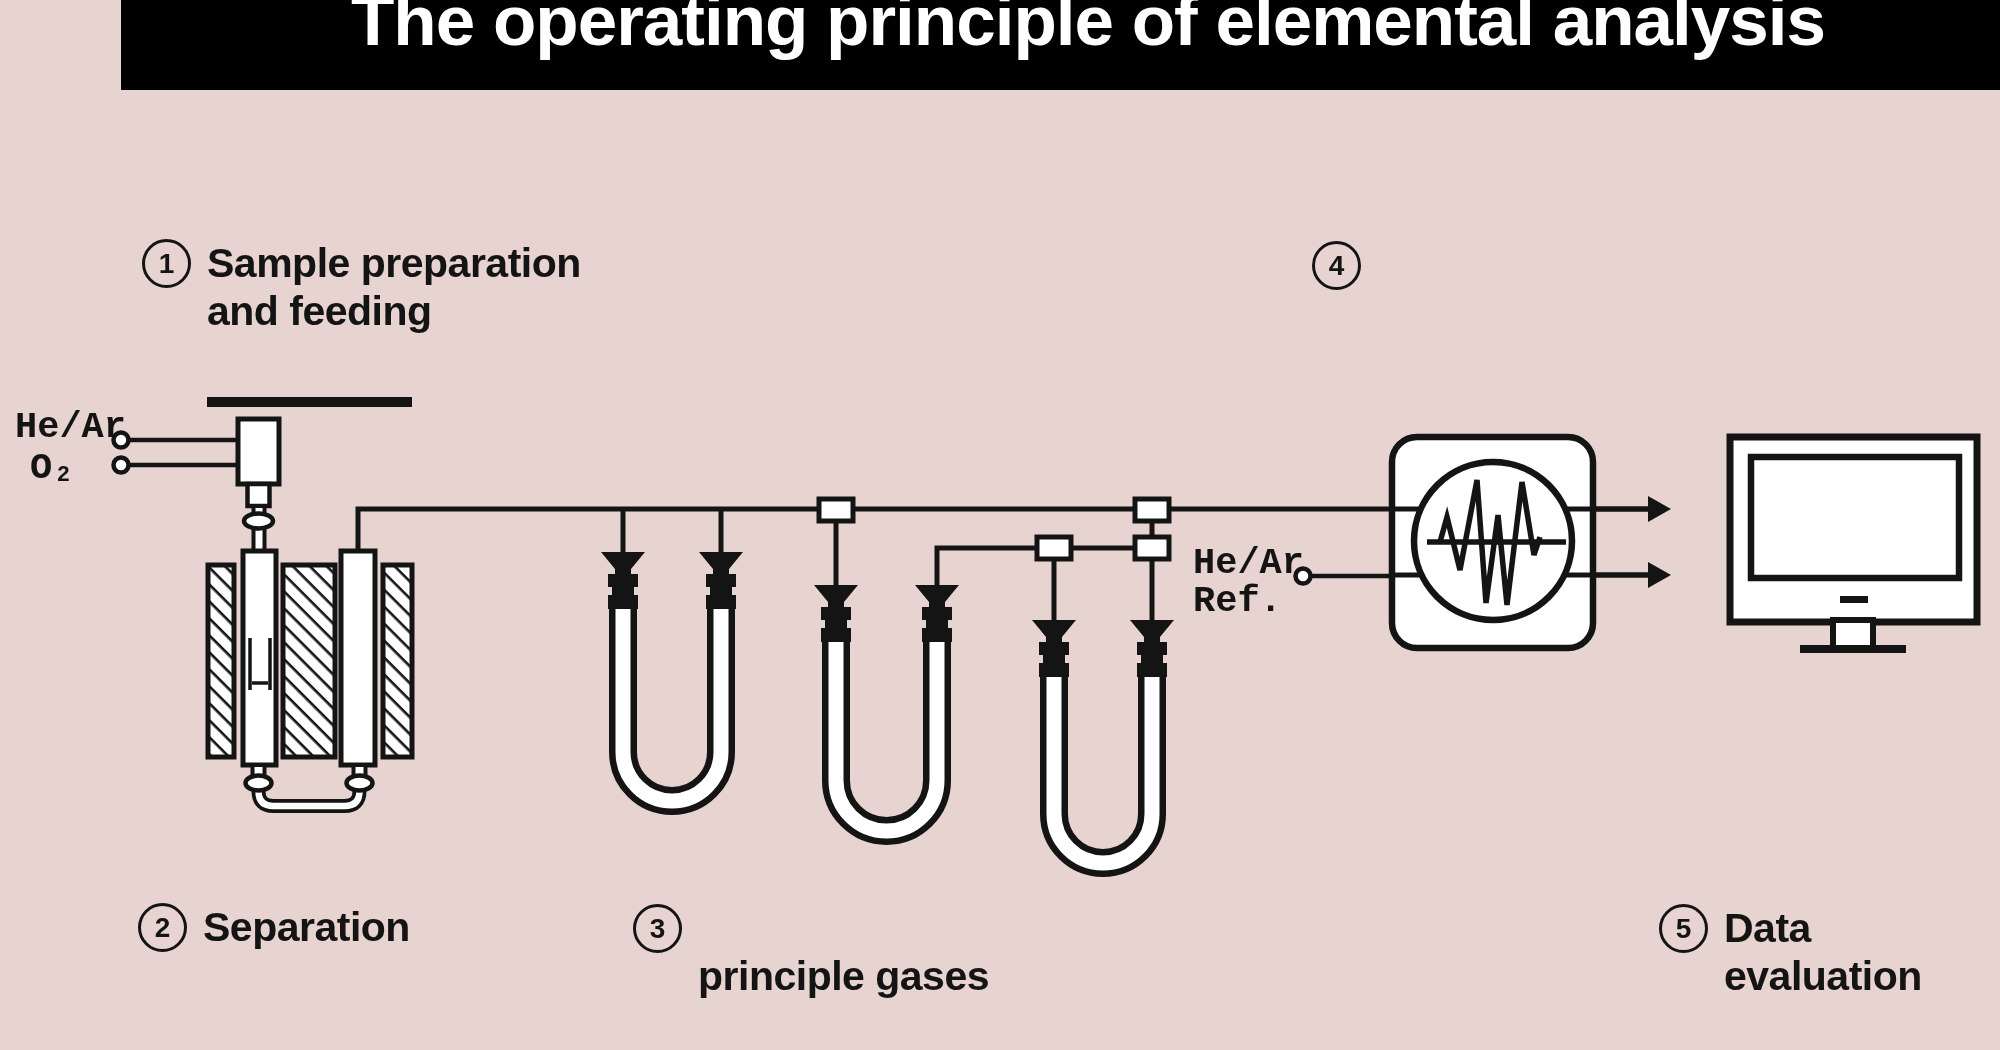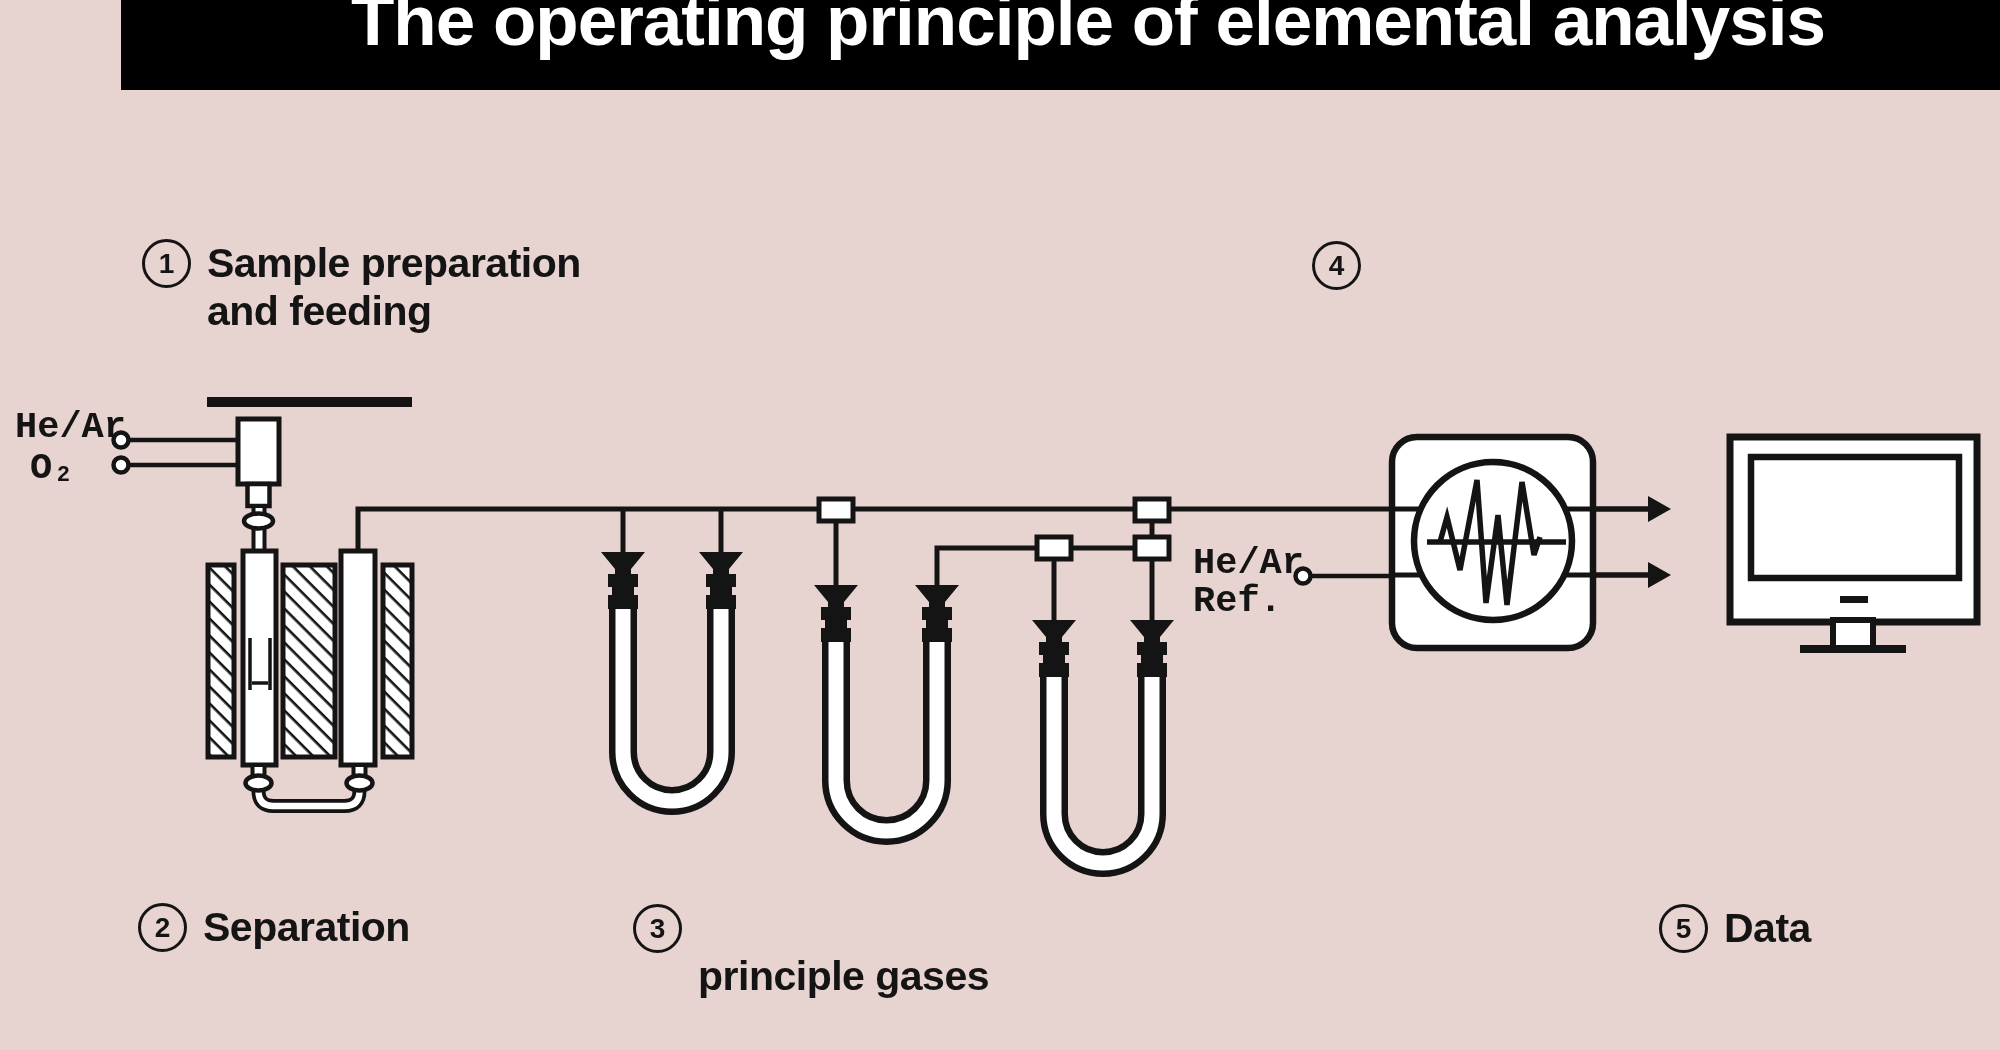--- a/index.html
+++ b/index.html
@@ -172,16 +172,16 @@
     <span class="badge">3</span>
     <span class="cap"><br><span>principle gases</span></span>
   </div>
 
   <div class="step" style="left:1312px;top:241px;">
     <span class="badge">4</span>
   </div>
 
   <div class="step" style="left:1659px;top:904px;">
     <span class="badge">5</span>
-    <span class="cap"><span>Data</span><br></span>
+    <span class="cap"><span>Data</span><br><span>evaluation</span></span>
   </div>
 
 </div>
 
 </body></html>

